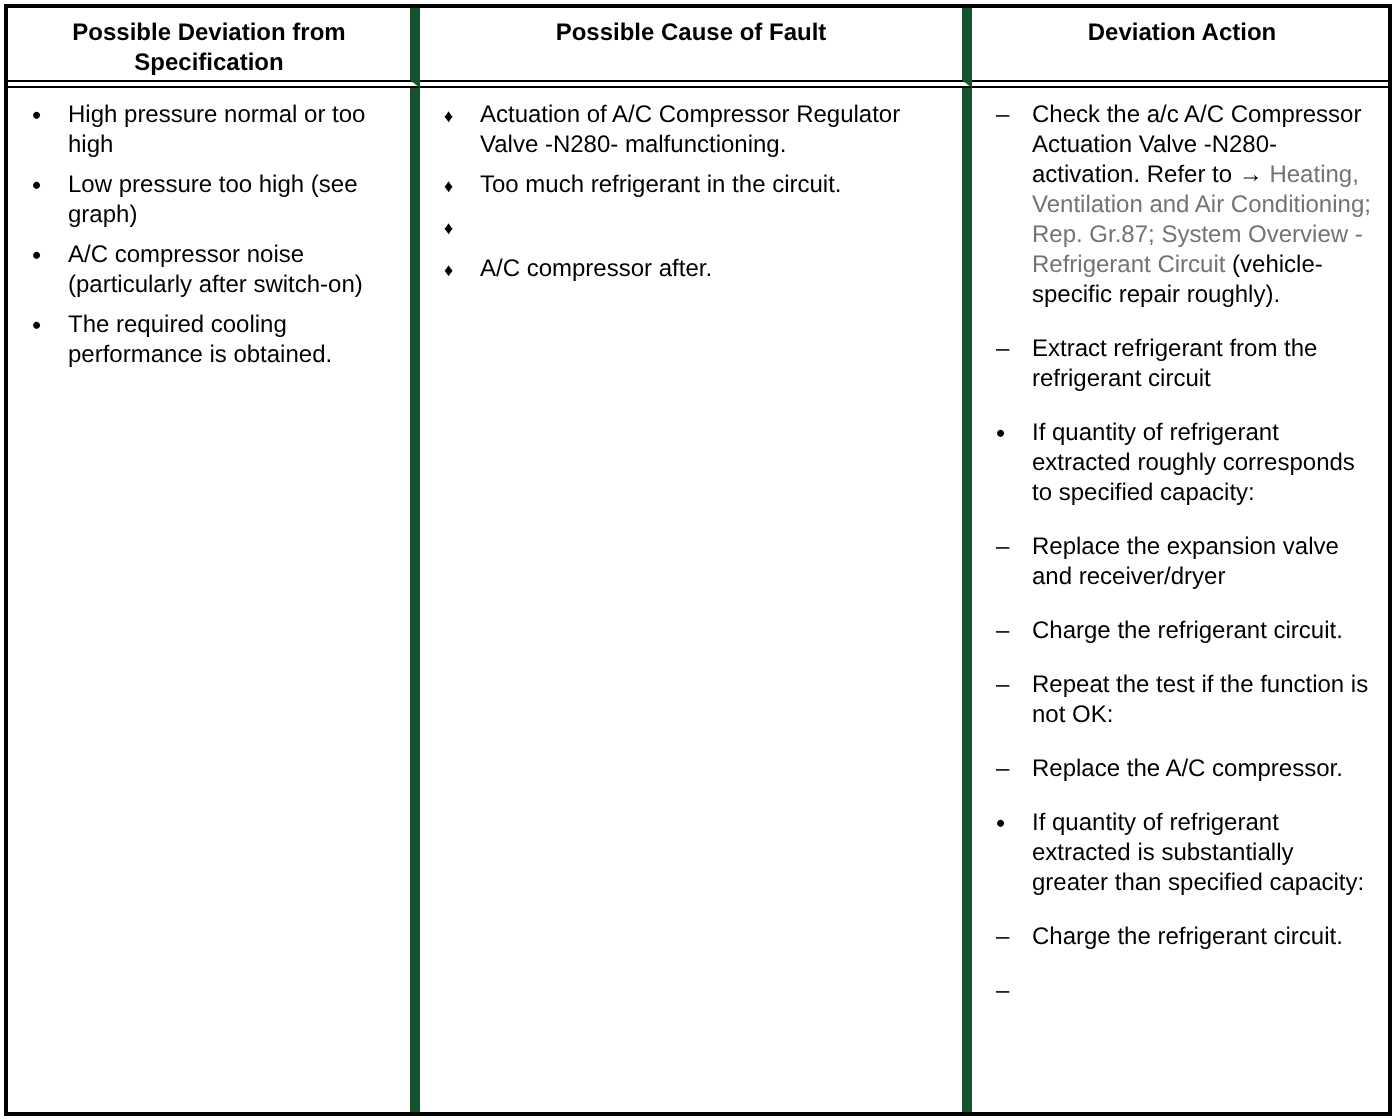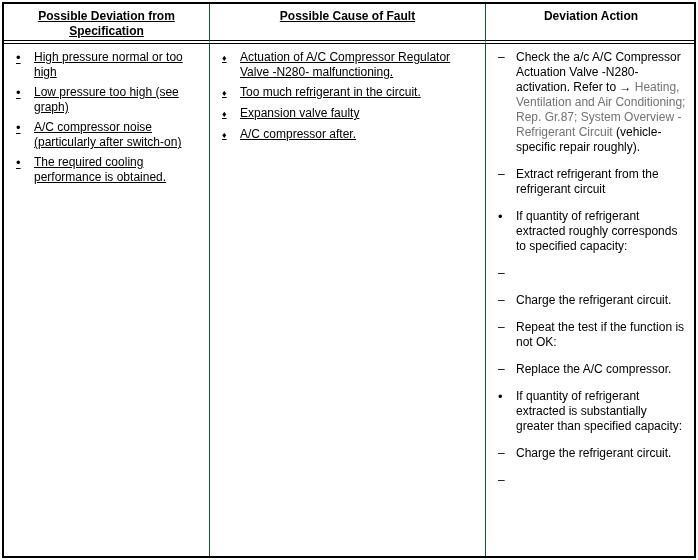--- a/index.html
+++ b/index.html
@@ -9,21 +9,21 @@
   .tbl {
     position:absolute; left:2px; top:2px;
     width:694px; height:556px;
     border:2px solid #000;
     display:grid;
     grid-template-columns:206px 276px 210px;
     grid-template-rows:40px 1fr;
     background:#fff;
   }
   .cell { overflow:hidden; }
-  .col-a, .col-b { border-right:1px solid #14532d;text-decoration:underline; }
+  .col-a, .col-b { border-right:5px solid #14532d; }
   .hdr {
     border-bottom:4px double #000;
     font-weight:bold;
     text-align:center;
     padding:5px 10px 0 10px;
   }
   .bodycell { padding:6px 10px 0 6px; }
 
   ul.plist { list-style:none; }
   ul.plist li {
@@ -83,21 +83,20 @@
         <li>
           <span class="marker diamond">♦</span>
           <span><span>Actuation of A/C Compressor Regulator Valve -N280- malfunctioning.</span></span>
         </li>
         <li>
           <span class="marker diamond">♦</span>
           <span><span>Too much refrigerant in the circuit.</span></span>
         </li>
         <li>
           <span class="marker diamond">♦</span>
-          <span><span>Expansion valve faulty</span></span>
         </li>
         <li>
           <span class="marker diamond">♦</span>
           <span><span>A/C compressor after.</span></span>
         </li>
       </ul>
   </div>
   <div class="cell bodycell">
     <ul class="plist list-loose" id="action-list">
         <li>
@@ -107,20 +106,21 @@
         <li>
           <span class="marker dash">–</span>
           <span><span>Extract refrigerant from the refrigerant circuit</span></span>
         </li>
         <li>
           <span class="marker bullet">•</span>
           <span><span>If quantity of refrigerant extracted roughly corresponds to specified capacity:</span></span>
         </li>
         <li>
           <span class="marker dash">–</span>
+          <span><span>Replace the expansion valve and receiver/dryer</span></span>
         </li>
         <li>
           <span class="marker dash">–</span>
           <span><span>Charge the refrigerant circuit.</span></span>
         </li>
         <li>
           <span class="marker dash">–</span>
           <span><span>Repeat the test if the function is not OK:</span></span>
         </li>
         <li>

